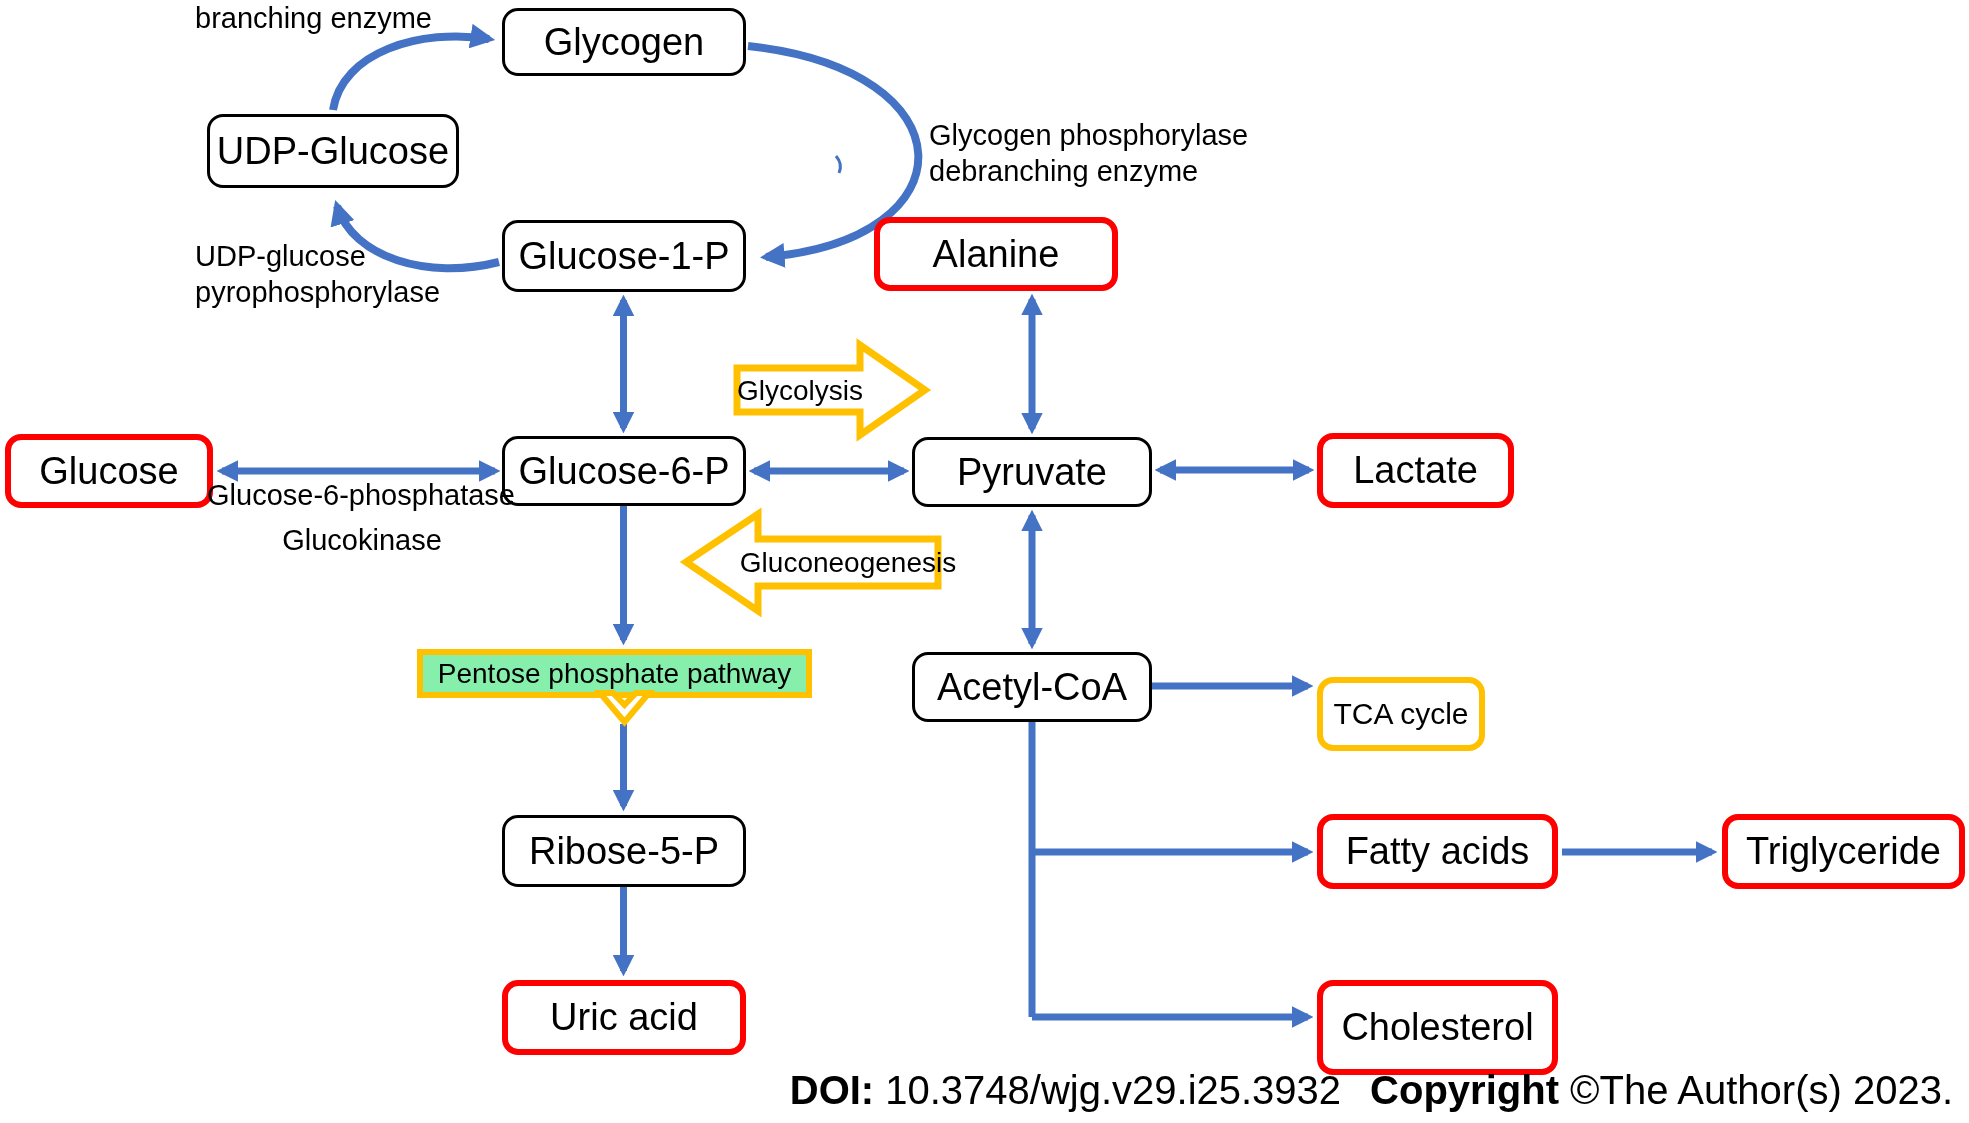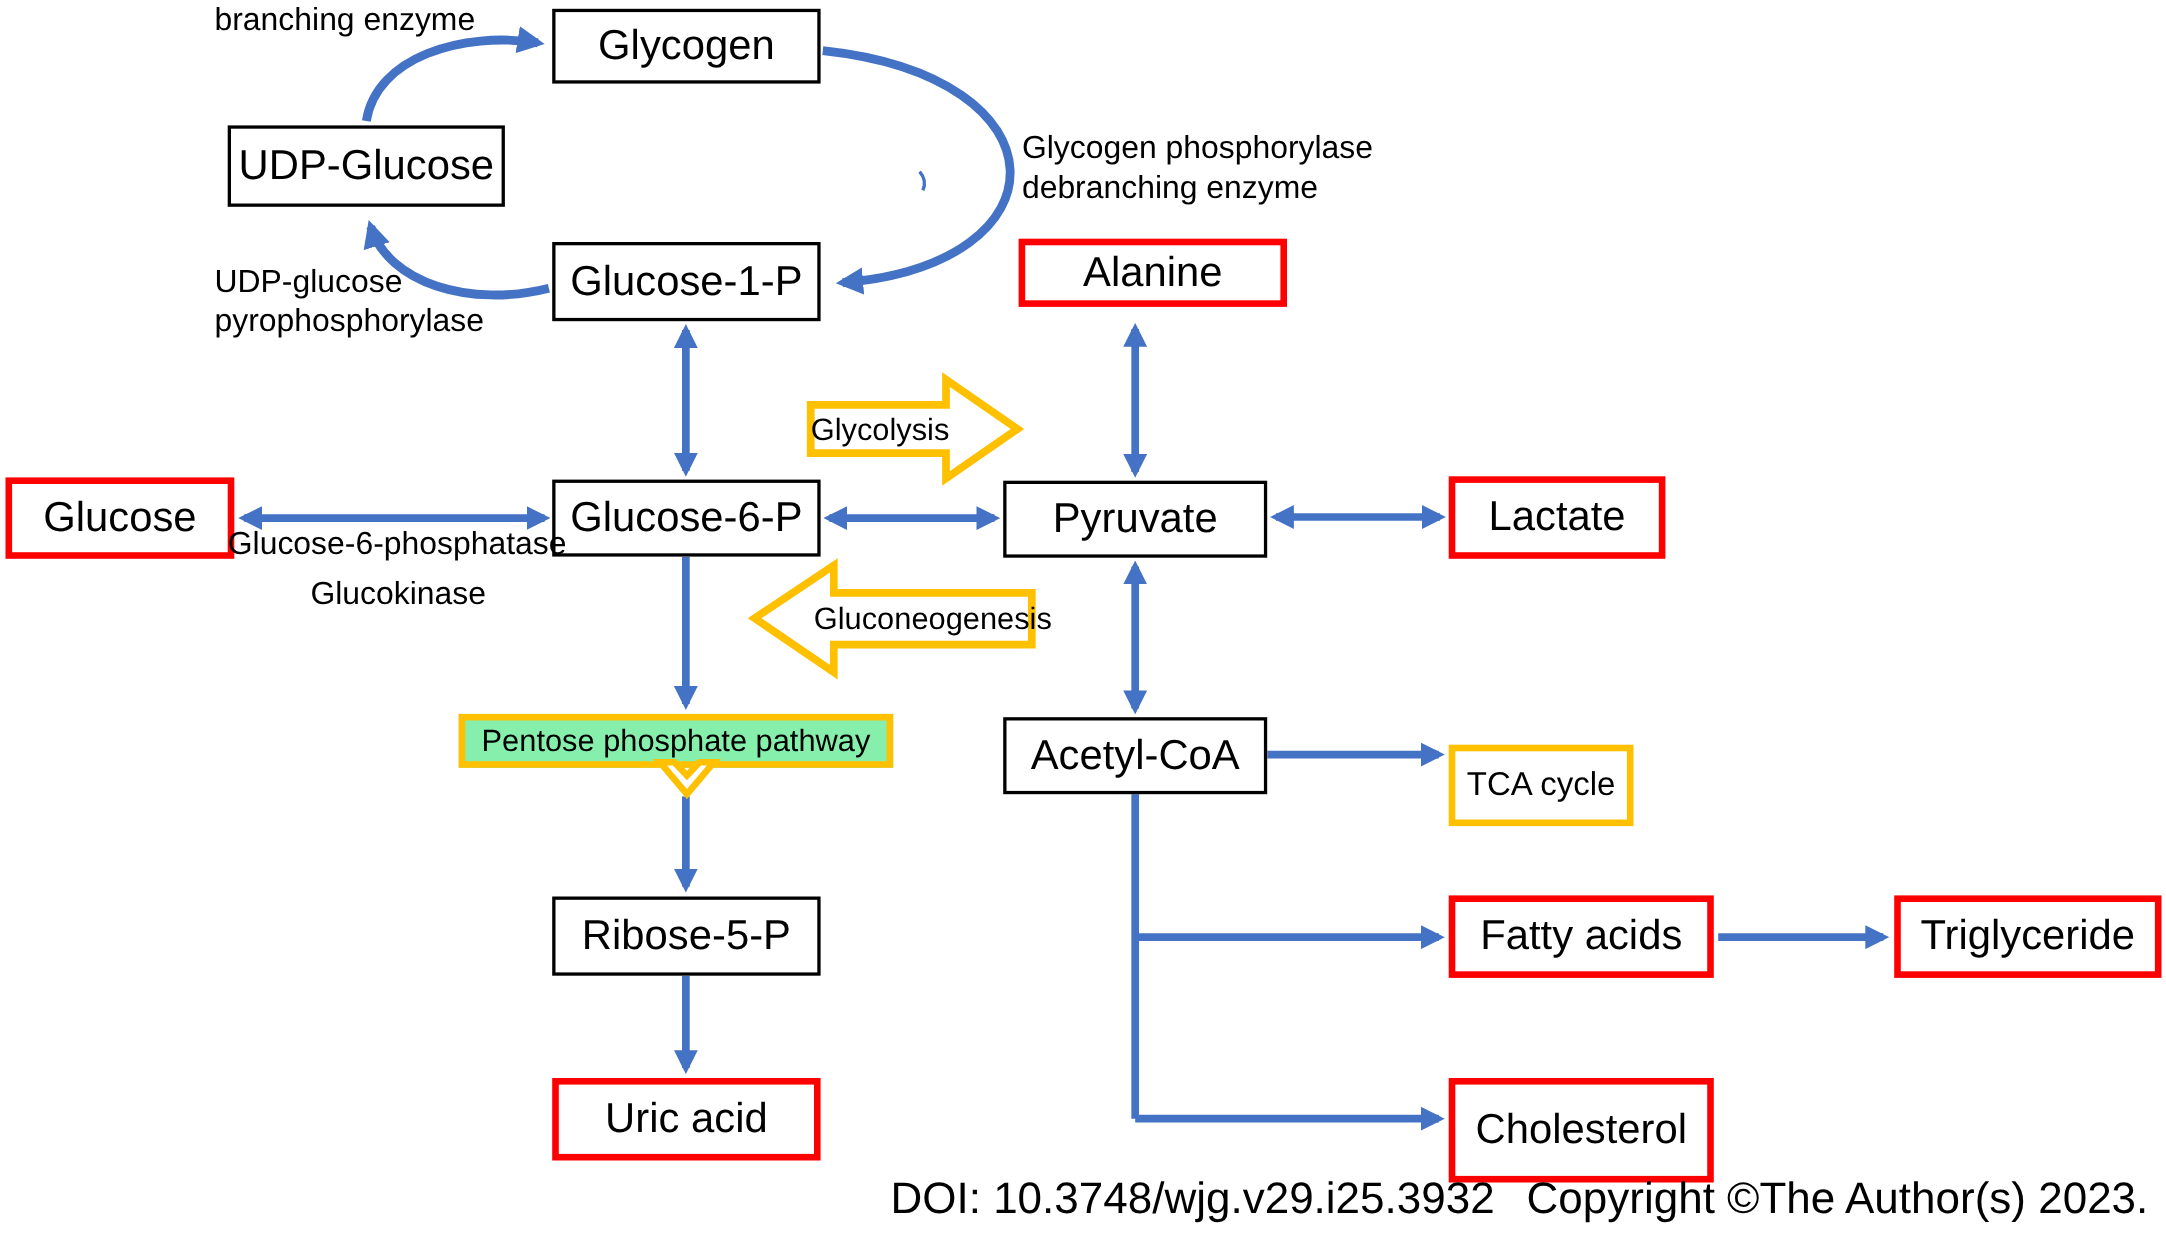--- a/index.html
+++ b/index.html
@@ -2,33 +2,33 @@
 <html><head>
 <meta charset="utf-8">
 <style>
   html,body{margin:0;padding:0;background:#fff;}
   .canvas{position:relative;width:1969px;height:1123px;background:#ffffff;
           font-family:"Liberation Sans",sans-serif;color:#000;overflow:hidden;}
   svg.overlay{position:absolute;left:0;top:0;width:1969px;height:1123px;pointer-events:none;}
   svg.under{z-index:1;}
   svg.top{z-index:3;}
   .node{position:absolute;z-index:2;display:flex;align-items:center;justify-content:center;
-        background:#fff;box-sizing:border-box;font-size:38px;white-space:nowrap;}
+        background:#fff;box-sizing:border-box;font-size:38px;white-space:nowrap;border-radius:16px;}
   .node.black{border:3px solid #000;}
   .node.red{border:6px solid #FF0000;}
   .node.yellow{border:6px solid #FFC000;font-size:30px;margin-top:28px;}
   .lbl{position:absolute;z-index:2;font-size:29px;line-height:36px;white-space:nowrap;}
   .lbl-center{transform:translate(-50%,-50%);text-align:center;margin-top:45px;}
   .pathway-label{position:absolute;z-index:2;font-size:28px;white-space:nowrap;
                  transform:translate(-50%,-50%);}
   .pentose{position:absolute;z-index:2;display:flex;align-items:center;justify-content:center;
            background:#86efac;box-sizing:border-box;border:6px solid #FFC000;font-size:28px;}
   .footer{position:absolute;z-index:2;display:flex;align-items:baseline;gap:11px;
           font-size:40px;white-space:nowrap;}
-  .footer .b{font-weight:normal;}
+  .footer .b{font-weight:bold;}
   .footer .cpl{margin-left:18px;}
 </style>
 </head>
 <body>
 
 <div class="canvas">
 
   <svg class="overlay under" viewBox="0 0 1969 1123">
     <defs>
       <marker id="ah" viewBox="0 0 10 10" refX="7.5" refY="5" markerWidth="3.1" markerHeight="3.1" orient="auto-start-reverse">
@@ -59,21 +59,21 @@
     <path d="M 836,156 Q 843,164 839,173" stroke="#4472C4" stroke-width="3" fill="none"></path>
     <g fill="#ffffff" stroke="#FFC000" stroke-width="7" stroke-linejoin="miter">
       <polygon points="737,368 860,368 860,345 925,390 860,435 860,412 737,412"></polygon>
       <polygon points="938,539 758,539 758,514 686,562 758,611 758,586 938,586"></polygon>
     </g>
   </svg>
 
   <div class="node black" style="left:502px;top:8px;width:244px;height:68px">Glycogen</div>
   <div class="node black" style="left:207px;top:114px;width:252px;height:74px">UDP-Glucose</div>
   <div class="node black" style="left:502px;top:220px;width:244px;height:72px">Glucose-1-P</div>
-  <div class="node red" style="left:926px;top:217px;width:244px;height:62px">Alanine</div>
+  <div class="node red" style="left:874px;top:217px;width:244px;height:74px">Alanine</div>
   <div class="node red" style="left:5px;top:434px;width:208px;height:74px">Glucose</div>
   <div class="node black" style="left:502px;top:436px;width:244px;height:70px">Glucose-6-P</div>
   <div class="node black" style="left:912px;top:437px;width:240px;height:70px">Pyruvate</div>
   <div class="node red" style="left:1317px;top:433px;width:197px;height:75px">Lactate</div>
   <div class="node black" style="left:912px;top:652px;width:240px;height:70px">Acetyl-CoA</div>
   <div class="node yellow" style="left:1317px;top:649px;width:168px;height:74px">TCA cycle</div>
   <div class="node black" style="left:502px;top:815px;width:244px;height:72px">Ribose-5-P</div>
   <div class="node red" style="left:502px;top:980px;width:244px;height:75px">Uric acid</div>
   <div class="node red" style="left:1317px;top:814px;width:241px;height:75px">Fatty acids</div>
   <div class="node red" style="left:1722px;top:814px;width:243px;height:75px">Triglyceride</div>

